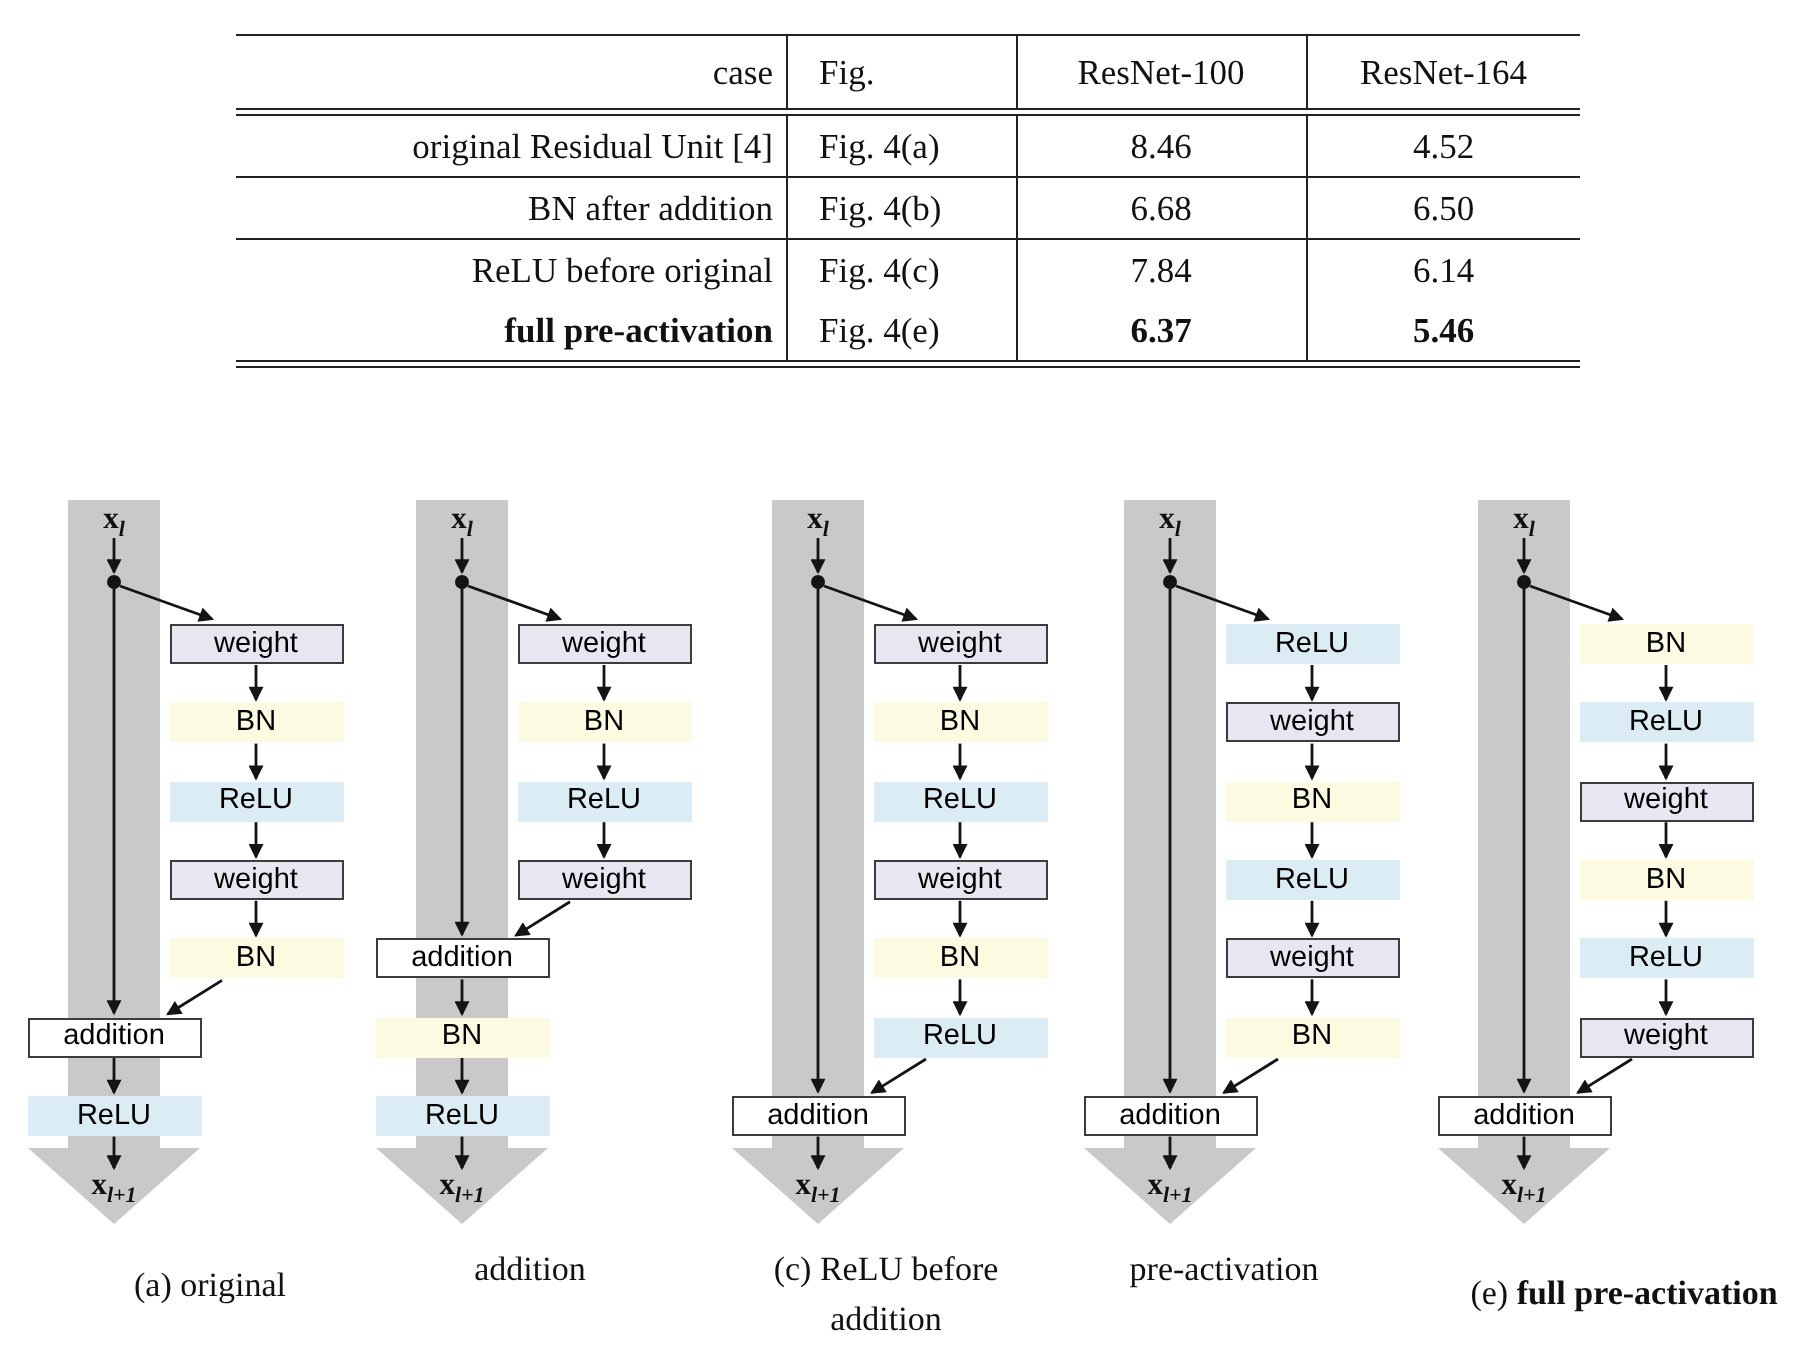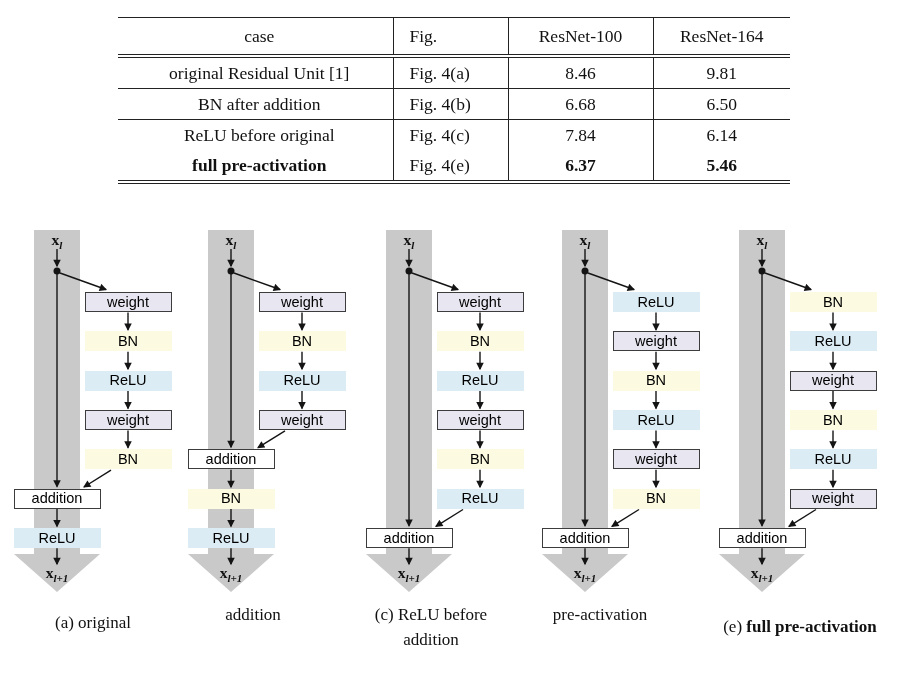--- a/index.html
+++ b/index.html
@@ -14,28 +14,28 @@
     border-collapse:collapse; table-layout:fixed;
     font-family:"Liberation Serif", serif; font-size:17.5px; color:#111;
     border-top:1px solid #222; border-bottom:4px double #222;
   }
   table.results th, table.results td {
     padding:0 6px; height:30px; font-weight:normal;
     overflow:hidden; white-space:nowrap;
   }
   table.results thead th { height:36px; border-bottom:4px double #222; }
   table.results .vline { border-left:1px solid #222; }
-  table.results .l { text-align:center; padding-left:14px; }
+  table.results .l { text-align:right; padding-left:14px; }
   table.results .fig { text-align:left; padding-left:16px; }
   table.results .c { text-align:center; }
   table.results tr.rule-after td { border-bottom:1px solid #222; }
   table.results .bold { font-weight:bold; }
 
   
-  .diagram { position:absolute; top:224px; width:178px; height:432px; }
+  .diagram { position:absolute; top:244px; width:178px; height:432px;padding-left:24px; }
   .diagram svg { position:absolute; left:0; top:0; }
   .nbox {
     position:absolute; width:87px; height:20px; box-sizing:border-box;
     display:flex; align-items:center; justify-content:center;
     font-family:"Liberation Sans", sans-serif; font-size:14.5px; color:#000;
     line-height:1;
   }
   .kind-weight   { background:#e8e6f1; border:1.6px solid #3c3c3c; }
   .kind-bn       { background:#fcfbe2; }
   .kind-relu     { background:#dcecf4; }
@@ -68,24 +68,24 @@
     <thead>
       <tr>
         <th class="l">case</th>
         <th class="fig vline">Fig.</th>
         <th class="c vline">ResNet-100</th>
         <th class="c vline">ResNet-164</th>
       </tr>
     </thead>
     <tbody>
       <tr class="rule-after">
-        <td class="l">original Residual Unit [1]</td>
+        <td class="l">original Residual Unit [4]</td>
         <td class="fig vline">Fig. 4(a)</td>
         <td class="c vline">8.46</td>
-        <td class="c vline">9.81</td>
+        <td class="c vline">4.52</td>
       </tr>
       <tr class="rule-after">
         <td class="l">BN after addition</td>
         <td class="fig vline">Fig. 4(b)</td>
         <td class="c vline">6.68</td>
         <td class="c vline">6.50</td>
       </tr>
       <tr>
         <td class="l">ReLU before original</td>
         <td class="fig vline">Fig. 4(c)</td>

